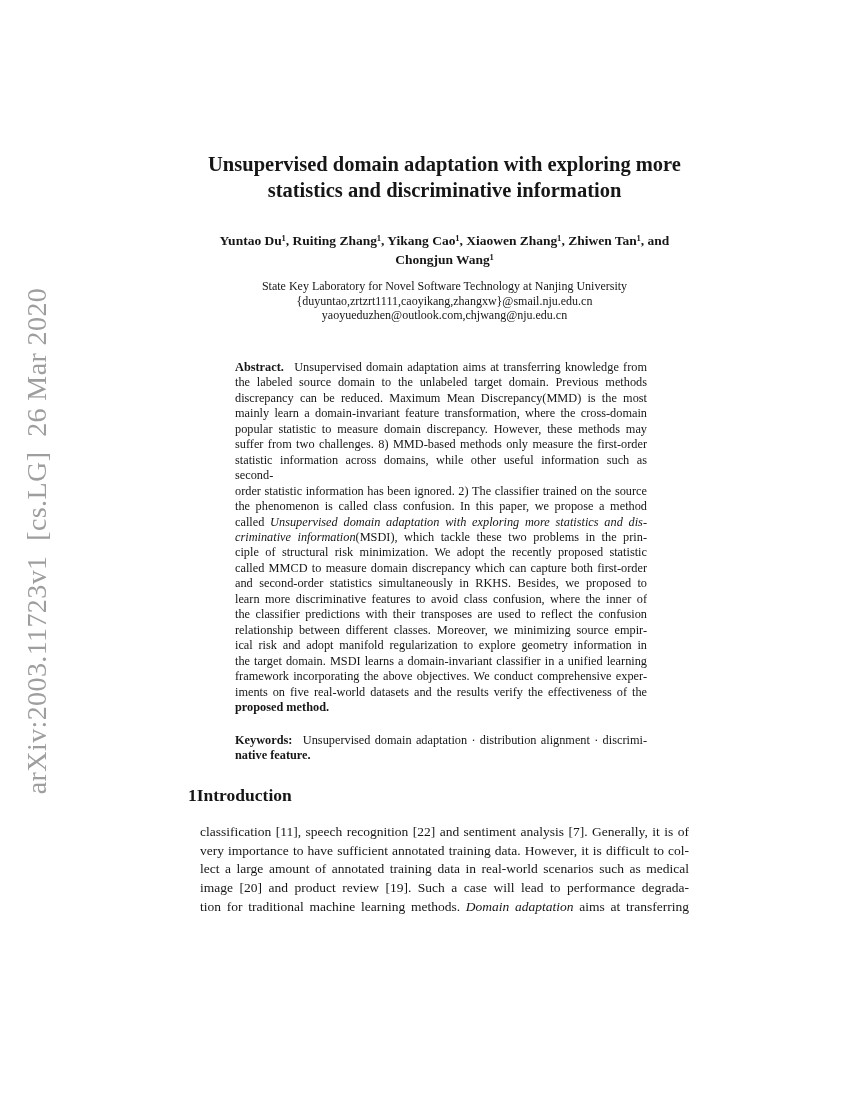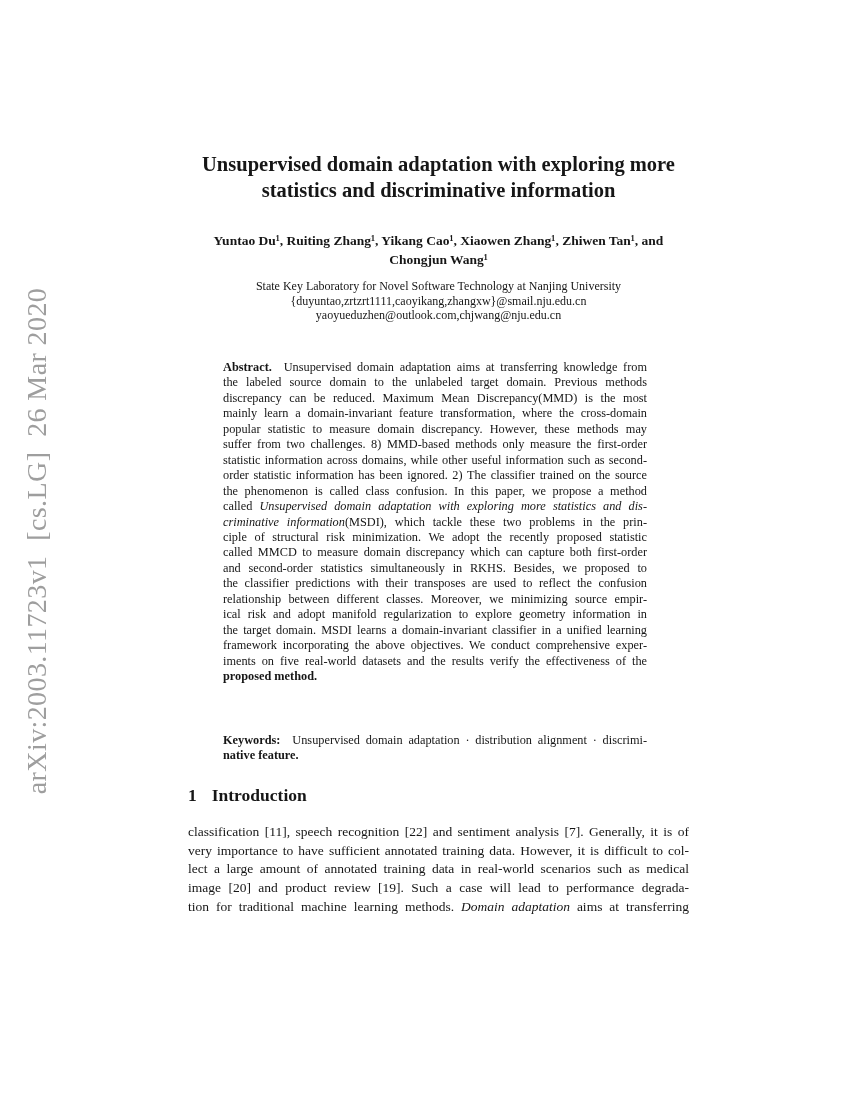--- a/index.html
+++ b/index.html
@@ -6,21 +6,21 @@
   .page {
     position:relative; width:850px; height:1100px; background:#ffffff;
     font-family:"Liberation Serif","DejaVu Serif",serif; color:#161616;
     overflow:hidden;
   }
   .watermark {
     position:absolute; top:541px; left:37px;
     transform:translate(-50%,-50%) rotate(-90deg);
     font-size:28px; color:#9e9e9e; white-space:pre; letter-spacing:0.4px;
   }
-  .tline { text-align:justify; text-align-last:justify; overflow:hidden; hyphens:none; }
+  .tline { text-align:justify; text-align-last:justify; overflow:hidden; hyphens:none;margin-left:12px; }
   .tline.nj { text-align-last:left;font-weight:bold; }
   .centered .tline { text-align:center; text-align-last:center; white-space:nowrap; overflow:visible; }
   .title-block {
     position:absolute; top:151px; left:188px; width:501px;
     font-size:20.5px; font-weight:bold; line-height:26px;
   }
   .authors-block {
     position:absolute; top:232px; left:188px; width:501px;
     font-size:13.5px; line-height:18.5px;font-weight:bold;
   }
@@ -33,21 +33,21 @@
     font-size:12.3px; line-height:15.45px;
   }
   .keywords-block {
     position:absolute; top:733px; left:223px; width:424px;
     font-size:12.3px; line-height:15.45px;
   }
   .heading-block {
     position:absolute; top:785px; left:188px; width:501px;
     font-size:17.5px; font-weight:bold; line-height:20px;
   }
-  .heading-block .sec-title { margin-left:15px; }
+  .heading-block .sec-title { }
   .intro-block {
     position:absolute; top:823px; left:188px; width:501px;
     font-size:13.5px; line-height:18.7px;
   }
 </style>
 </head>
 <body>
 
 <div class="page">
   <div class="watermark">arXiv:2003.11723v1  [cs.LG]  26 Mar 2020</div>
@@ -76,20 +76,21 @@
       <div class="tline"><span>popular statistic to measure domain discrepancy. However, these methods may</span></div>
       <div class="tline"><span>suffer from two challenges. 8) MMD-based methods only measure the first-order</span></div>
       <div class="tline"><span>statistic information across domains, while other useful information such as second-</span></div>
       <div class="tline"><span>order statistic information has been ignored. 2) The classifier trained on the source</span></div>
       <div class="tline"><span>the phenomenon is called class confusion. In this paper, we propose a method</span></div>
       <div class="tline"><span>called </span><span style="font-style: italic;">Unsupervised domain adaptation with exploring more statistics and dis-</span></div>
       <div class="tline"><span style="font-style: italic;">criminative information</span><span>(MSDI), which tackle these two problems in the prin-</span></div>
       <div class="tline"><span>ciple of structural risk minimization. We adopt the recently proposed statistic</span></div>
       <div class="tline"><span>called MMCD to measure domain discrepancy which can capture both first-order</span></div>
       <div class="tline"><span>and second-order statistics simultaneously in RKHS. Besides, we proposed to</span></div>
+      <div class="tline"><span>learn more discriminative features to avoid class confusion, where the inner of</span></div>
       <div class="tline"><span>the classifier predictions with their transposes are used to reflect the confusion</span></div>
       <div class="tline"><span>relationship between different classes. Moreover, we minimizing source empir-</span></div>
       <div class="tline"><span>ical risk and adopt manifold regularization to explore geometry information in</span></div>
       <div class="tline"><span>the target domain. MSDI learns a domain-invariant classifier in a unified learning</span></div>
       <div class="tline"><span>framework incorporating the above objectives. We conduct comprehensive exper-</span></div>
       <div class="tline"><span>iments on five real-world datasets and the results verify the effectiveness of the</span></div>
       <div class="tline nj"><span>proposed method.</span></div>
     </div>
 
   <div class="keywords-block">

